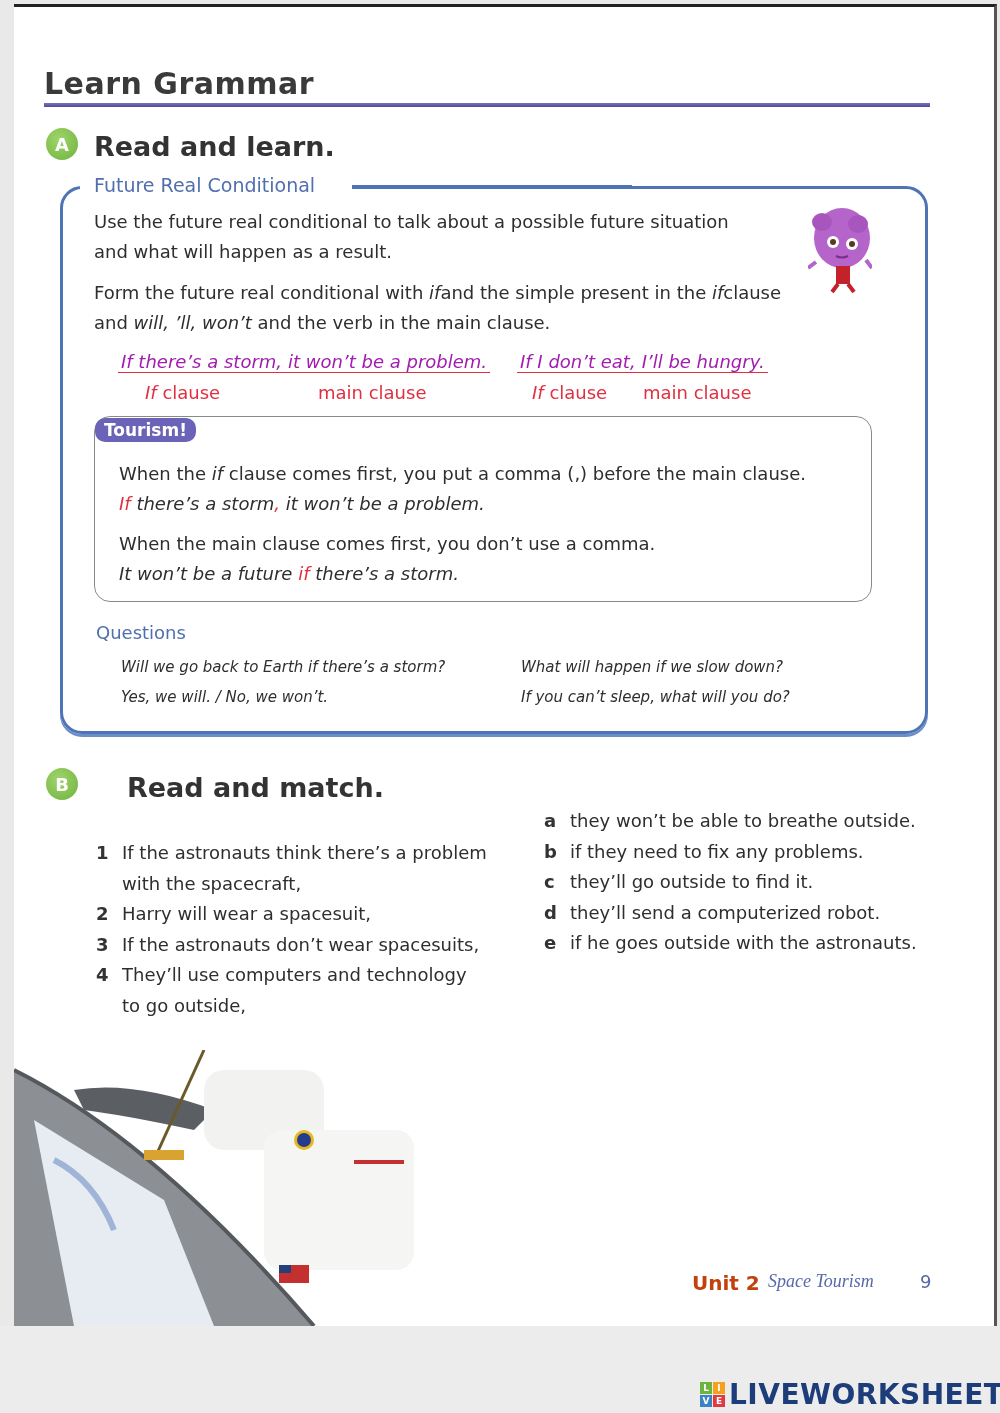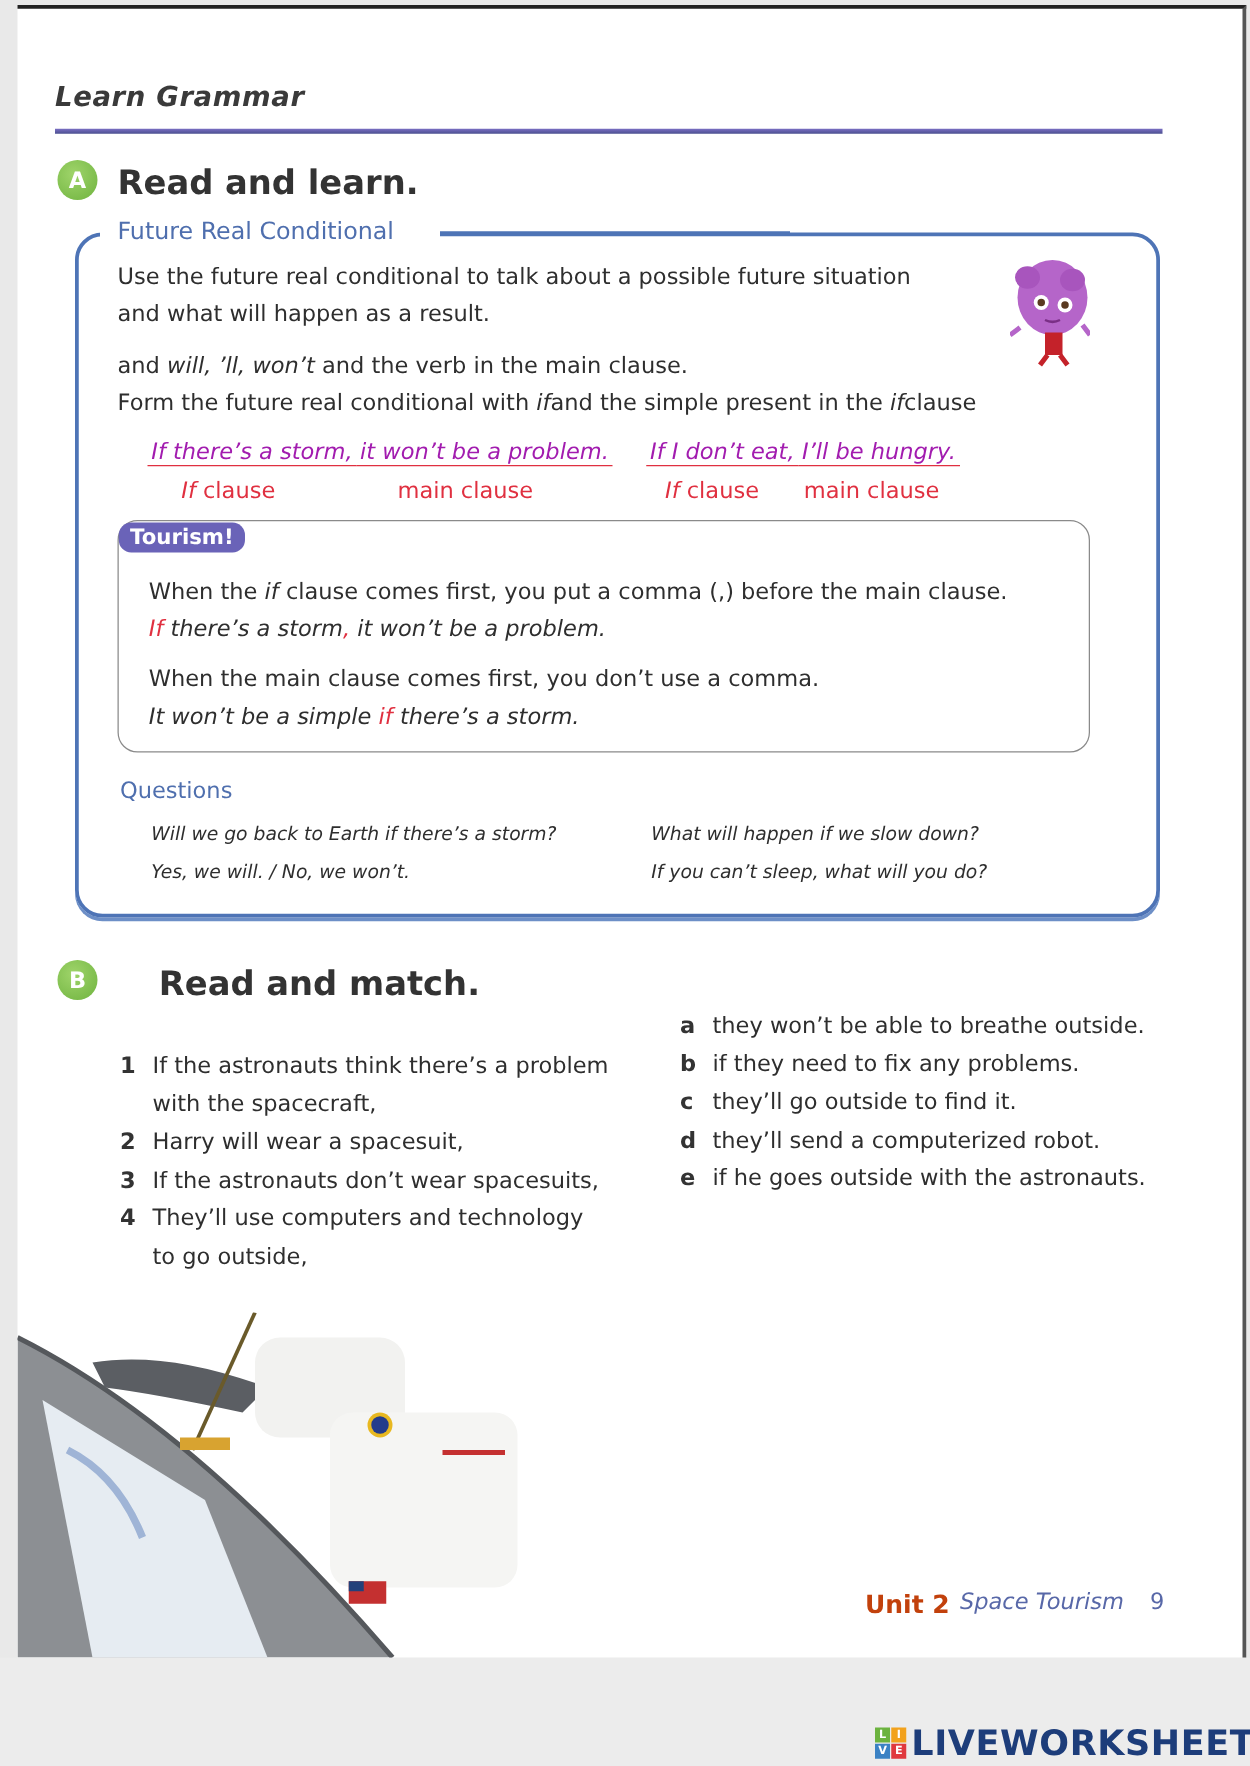--- a/index.html
+++ b/index.html
@@ -14,23 +14,22 @@
     background:#ffffff;
     border-top:3px solid #222;
     border-right:3px solid #555;
   }
   .scan-bottom {
     position:absolute; left:0; top:1326px; width:1000px; height:87px;
     background:#ececec;
   }
   .abs { position:absolute; }
   .title {
-    left:44px; top:66px; font-size:22px; font-weight:bold; color:#3a3a3a;
+    left:44px; top:66px; font-size:30px; font-weight:bold; color:#3a3a3a;
     letter-spacing:0.5px;
-    font-style:italic;
   }
   .title-rule {
     left:44px; top:103px; width:886px; height:4px;
     background:linear-gradient(#7a6fc4,#4b4f8f);
   }
   .badge {
     width:32px; height:32px; border-radius:50%;
     background:radial-gradient(circle at 40% 35%, #9fd46a, #6fb33f);
     color:#fff; font-weight:bold; font-size:18px;
     display:flex; align-items:center; justify-content:center;
@@ -60,21 +59,21 @@
   }
   .q-title { left:96px; top:622px; font-size:18px; color:#4f6fae; }
   .q-text { font-style:italic; font-size:15px; color:#2e2e2e; }
   .num { font-weight:bold; display:inline-block; width:26px; color:#333; }
   .matchrow { font-size:18px; line-height:30.5px; color:#2e2e2e; }
   .char {
     left:808px; top:200px; width:64px; height:100px;
   }
   .photo { left:14px; top:1050px; width:410px; height:276px; }
   .footer-unit { left:692px; top:1271px; font-weight:bold; font-size:20px; color:#c2410c; }
-  .footer-topic { left:768px; top:1271px; font-style:italic; font-size:18px; color:#5868a8; }
+  .footer-topic { left:768px; top:1271px; font-style:italic; font-size:18px; color:#5868a8;font-family:Liberation Serif, serif; }
   .footer-page { left:920px; top:1271px; font-size:18px; color:#5868a8; }
   .lw-logo { left:700px; top:1378px; display:flex; align-items:center; gap:4px; }
   .lw-grid { display:grid; grid-template-columns:12px 12px; grid-template-rows:12px 12px; gap:1px; }
   .lw-grid span { font-size:9px; font-weight:bold; color:#fff; display:flex; align-items:center; justify-content:center; }
   .lw-text { font-size:28px; font-weight:bold; color:#1d3d7a; letter-spacing:0.5px; }
 </style>
 </head>
 <body>
 
 <div class="page"></div>
@@ -90,22 +89,22 @@
 <div class="abs box-title-bg"></div>
 <div class="abs box-title">Future Real Conditional</div>
 <div class="abs box-title-line"></div>
 
 <div class="abs body-text" style="left:94px;top:207px;">
   <div>Use the future real conditional to talk about a possible future situation</div>
   <div>and what will happen as a result.</div>
 </div>
 
 <div class="abs body-text" style="left:94px;top:278px;">
+  <div><span>Form the future real conditional with </span><i>if</i><span>and the simple present in the </span><i>if</i><span>clause</span></div>
   <div><span>and </span><i>will, ’ll, won’t</i><span> and the verb in the main clause.</span></div>
-  <div><span>Form the future real conditional with </span><i>if</i><span>and the simple present in the </span><i>if</i><span>clause</span></div>
 </div>
 
 <svg class="abs char" viewBox="0 0 64 100">
   <ellipse cx="34" cy="38" rx="28" ry="30" fill="#b565c9"></ellipse>
   <ellipse cx="14" cy="22" rx="10" ry="9" fill="#a855bd"></ellipse>
   <ellipse cx="50" cy="24" rx="10" ry="9" fill="#a855bd"></ellipse>
   <circle cx="25" cy="42" r="6" fill="#fff"></circle>
     <circle cx="25" cy="42" r="3" fill="#5a3a20"></circle>
   <circle cx="44" cy="44" r="6" fill="#fff"></circle>
     <circle cx="44" cy="44" r="3" fill="#5a3a20"></circle>
@@ -126,21 +125,21 @@
 </div>
 <div class="abs label-red" style="left:532px;top:382px;"><i>If</i> <span>clause</span></div>
 <div class="abs label-red" style="left:643px;top:382px;">main clause</div>
 
 <div class="abs remember"></div>
 <div class="abs remember-tab">Tourism!</div>
 <div class="abs body-text" style="left:119px;top:459px;">
   <div><span>When the </span><i>if</i><span> clause comes first, you put a comma (,) before the main clause.</span></div>
   <div style="font-style:italic;"><span class="red">If</span><span> there’s a storm</span><span class="red">,</span><span> it won’t be a problem.</span></div>
   <div style="margin-top:10px;">When the main clause comes first, you don’t use a comma.</div>
-  <div style="font-style:italic;"><span>It won’t be a simple </span><span class="red">if</span><span> there’s a storm.</span></div>
+  <div style="font-style:italic;"><span>It won’t be a future </span><span class="red">if</span><span> there’s a storm.</span></div>
 </div>
 
 <div class="abs q-title">Questions</div>
 <div class="abs q-text" style="left:121px;top:652px;line-height:30px;">
   <div>Will we go back to Earth if there’s a storm?</div>
   <div>Yes, we will. / No, we won’t.</div>
 </div>
 <div class="abs q-text" style="left:521px;top:652px;line-height:30px;">
   <div>What will happen if we slow down?</div>
   <div>If you can’t sleep, what will you do?</div>

